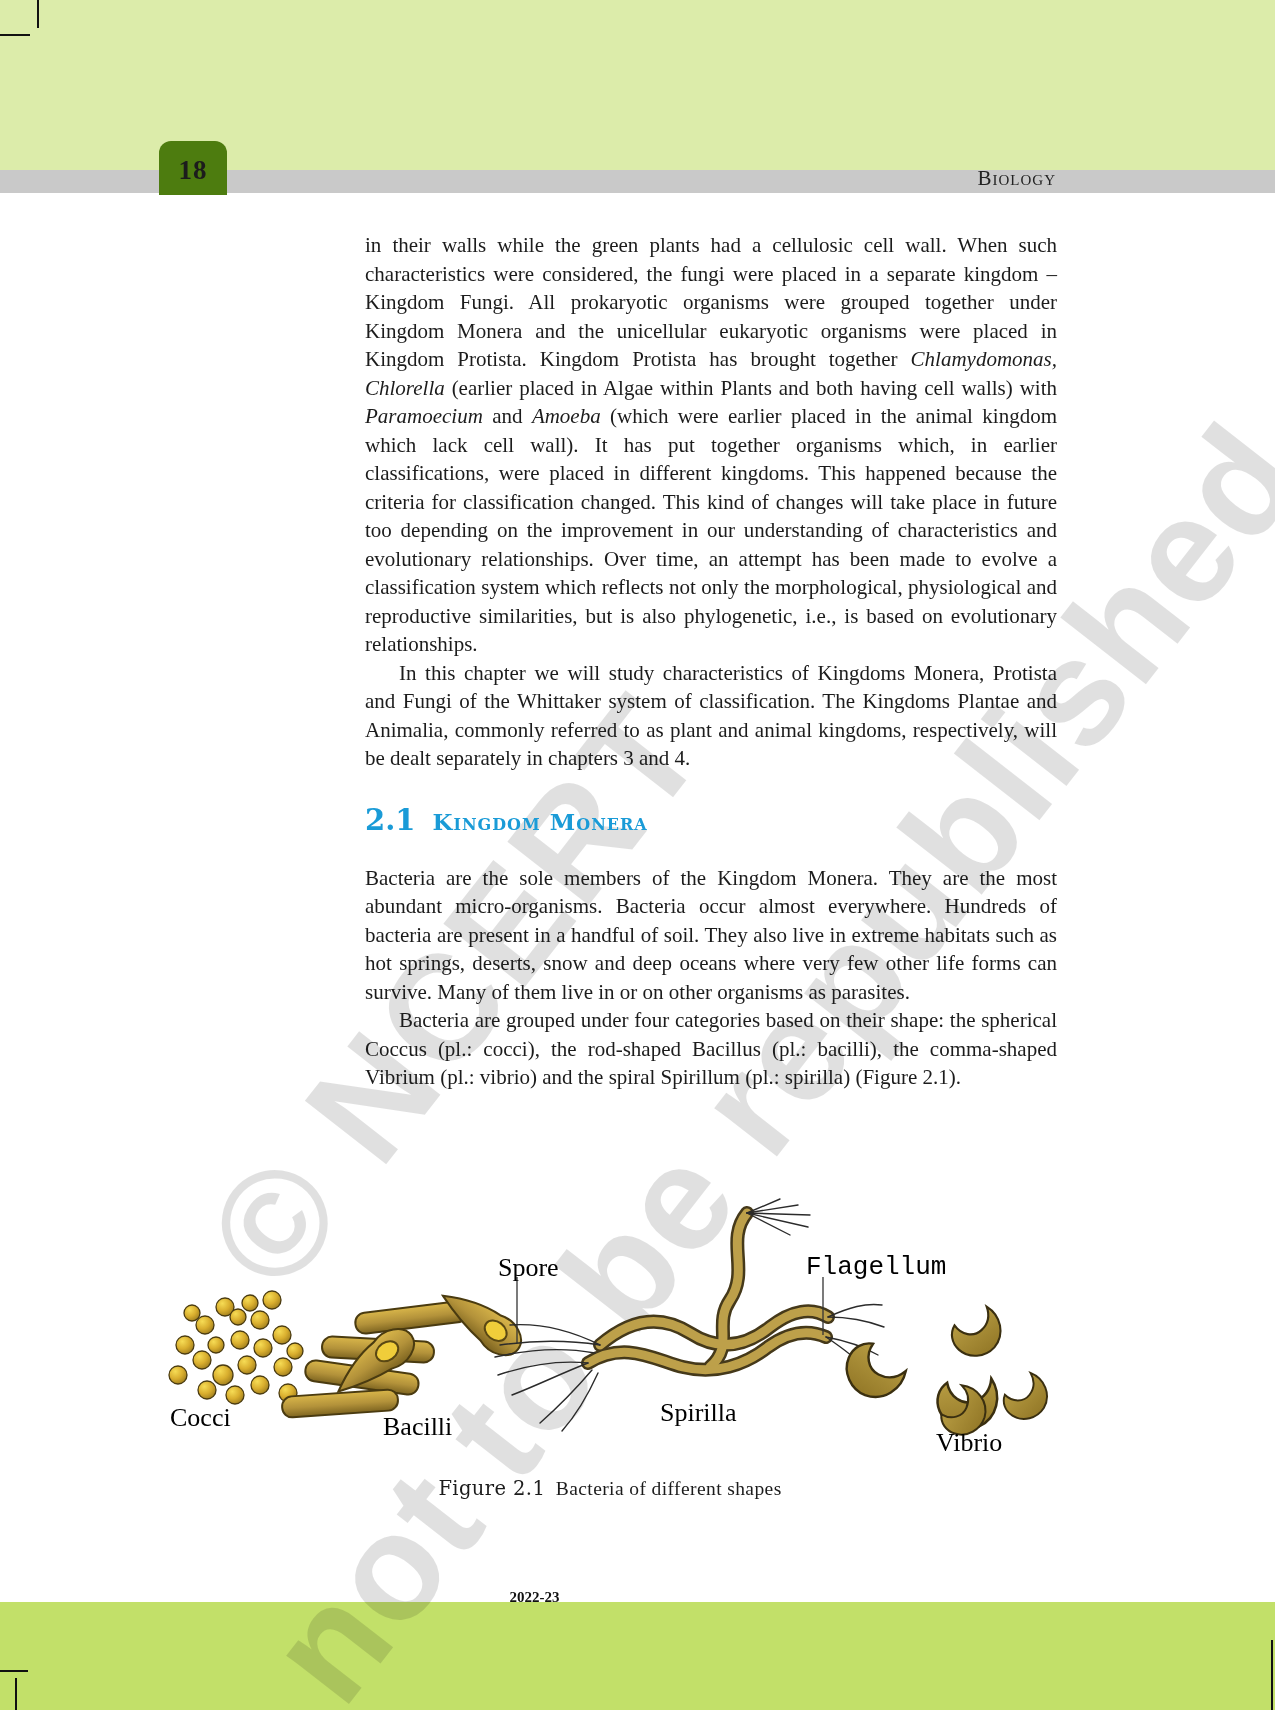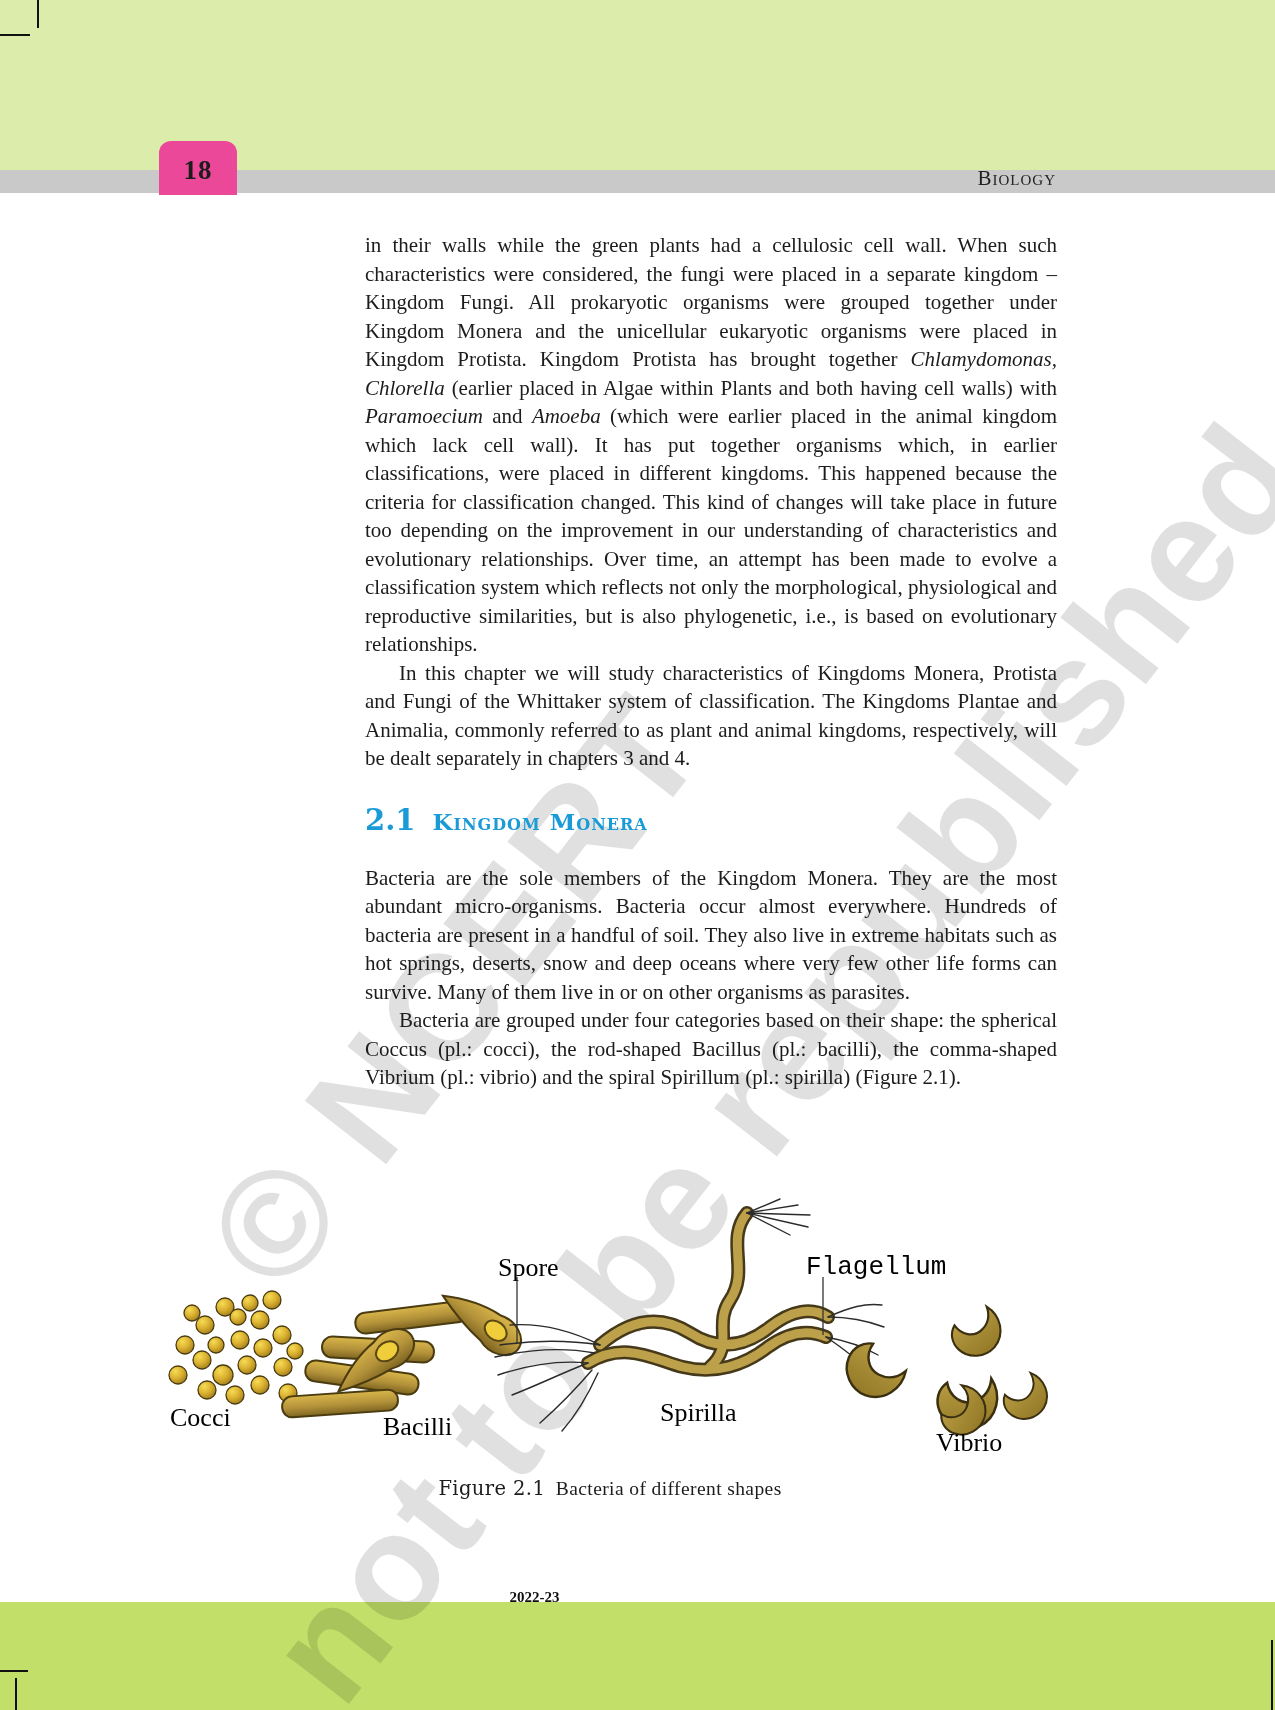--- a/index.html
+++ b/index.html
@@ -15,22 +15,22 @@
   .band-bottom { position:absolute; left:0; top:1602px; width:1275px; height:108px; background:#c2e069; }
   
   .crop { position:absolute; background:#111; }
   .crop.tl-h { left:0;     top:34px;   width:30px; height:2px; }
   .crop.tl-v { left:37px;  top:0;      width:2px;  height:28px; }
   .crop.bl-h { left:0;     top:1670px; width:28px; height:2px; }
   .crop.bl-v { left:15px;  top:1678px; width:2px;  height:32px; }
   .crop.br-v { left:1271px;top:1640px; width:2px;  height:70px; }
   
   .page-tab {
-    position:absolute; left:159px; top:141px; width:78px; height:54px;
-    background:#ec4899; border-radius:12px 12px 0 0; text-align:center; z-index:3;
+    position:absolute; left:159px; top:141px; width:68px; height:54px;
+    background:#4d7c0f; border-radius:12px 12px 0 0; text-align:center; z-index:3;
   }
   .page-tab .num { display:inline-block; margin-top:14px; font-size:27px; font-weight:bold; letter-spacing:1px; }
   .header-title {
     position:absolute; top:166px; right:219px; z-index:3;
     font-variant:small-caps; font-size:21px; letter-spacing:1px; color:#222;
   }
   
   .watermark {
     position:absolute; left:40px; top:420px; width:1250px; height:1100px;
     transform:rotate(-52deg); transform-origin:50% 50%;

